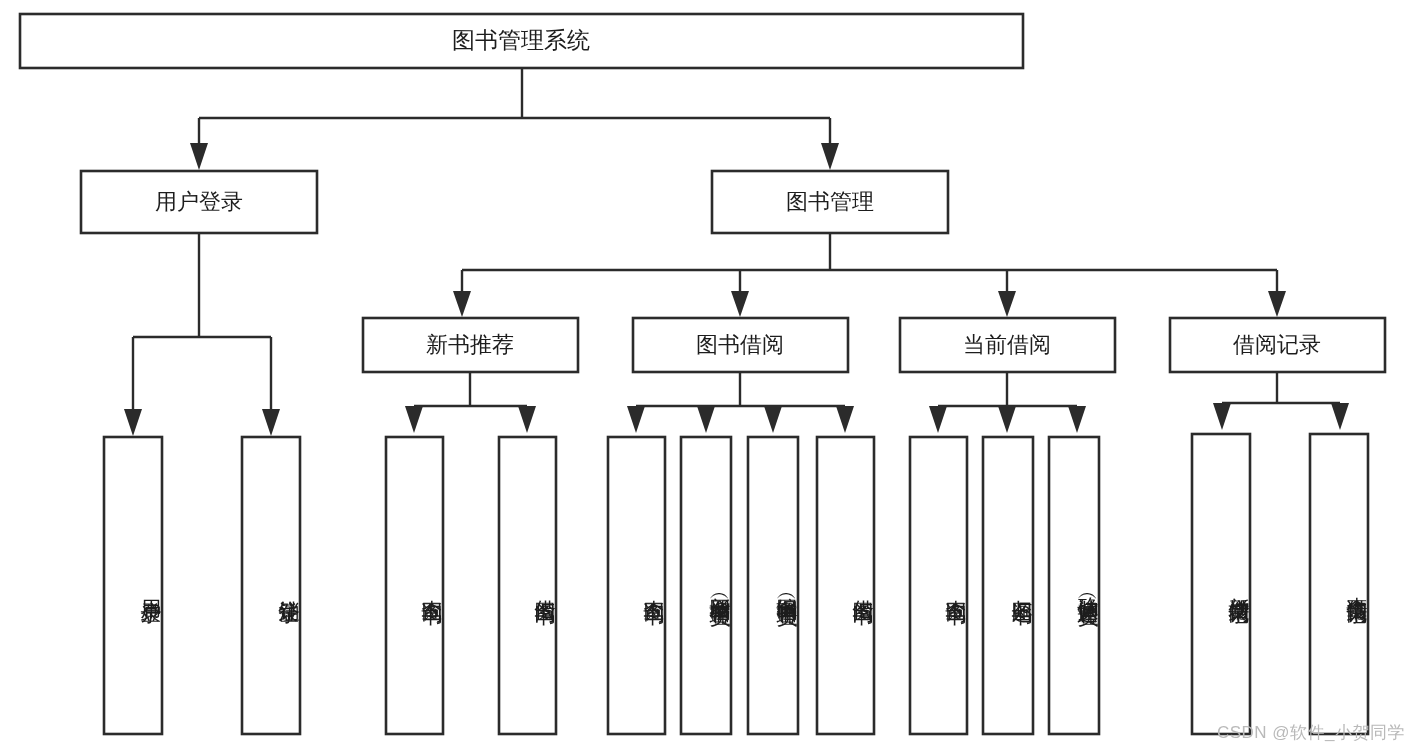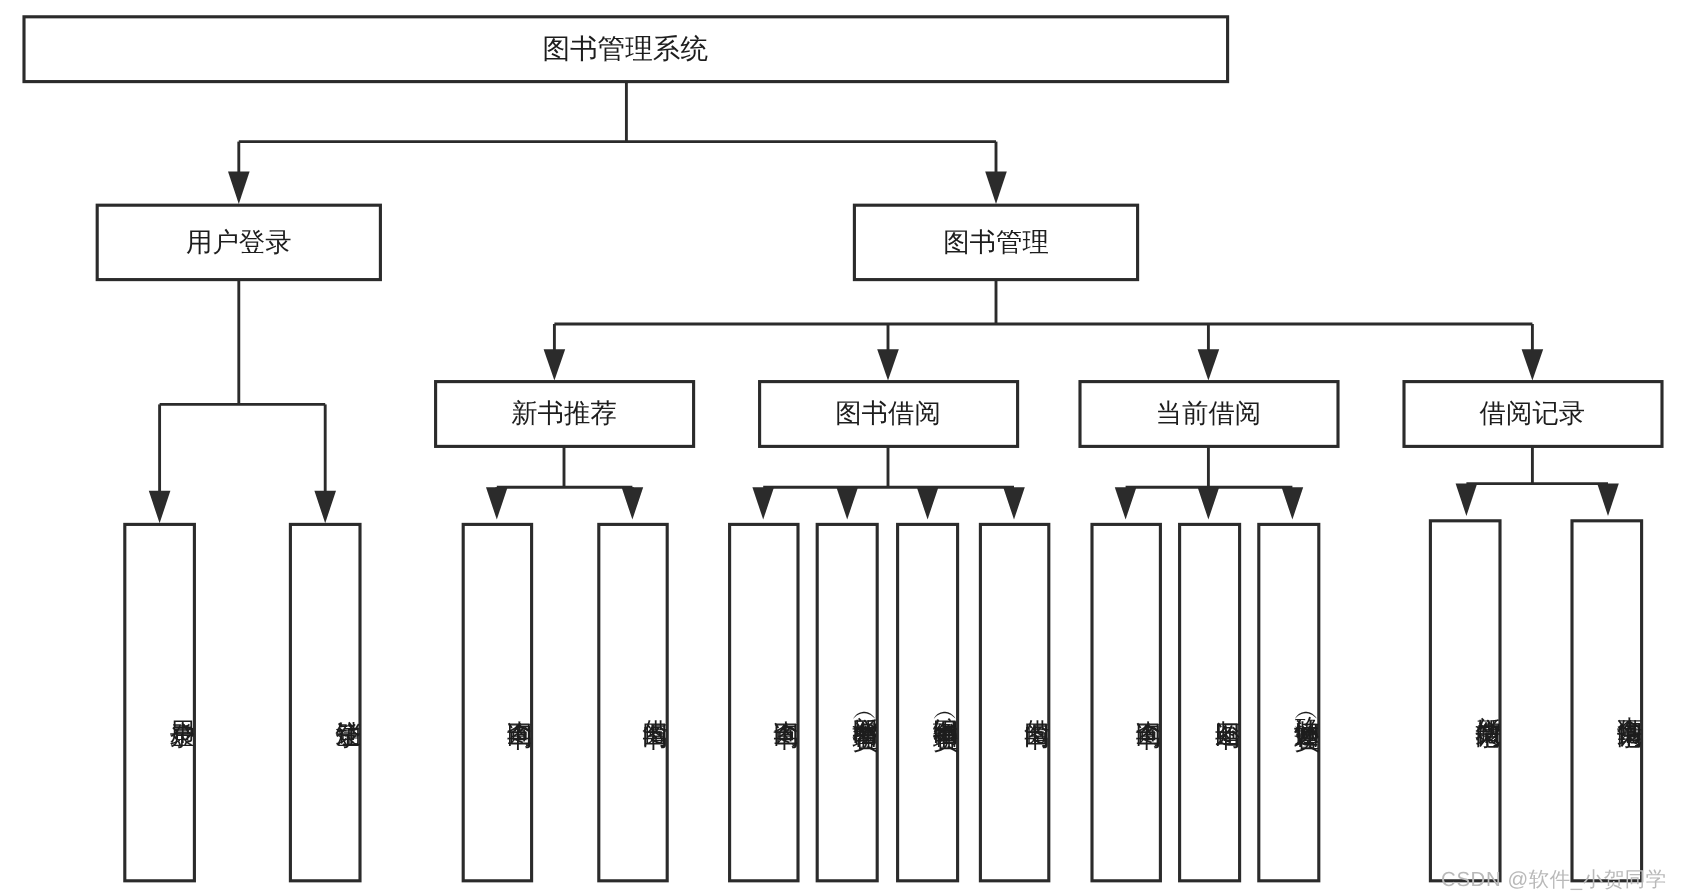--- a/index.html
+++ b/index.html
@@ -63,21 +63,21 @@
     font-family: "Liberation Sans", "DejaVu Sans", sans-serif;
     font-size: 21px;
     line-height: 1.06;
     color: #1d1d1d;
     letter-spacing: 1.5px;
     white-space: nowrap;
     pointer-events: none;
   }
   .watermark {
     position: absolute;
-    right: 16px;
+    right: 0;
     bottom: 3px;
     font-family: "Liberation Sans", "DejaVu Sans", sans-serif;
     font-size: 17px;
     color: #b9b9b9;
     letter-spacing: 0.5px;
     white-space: nowrap;
   }
 </style>
 </head>
 <body>

